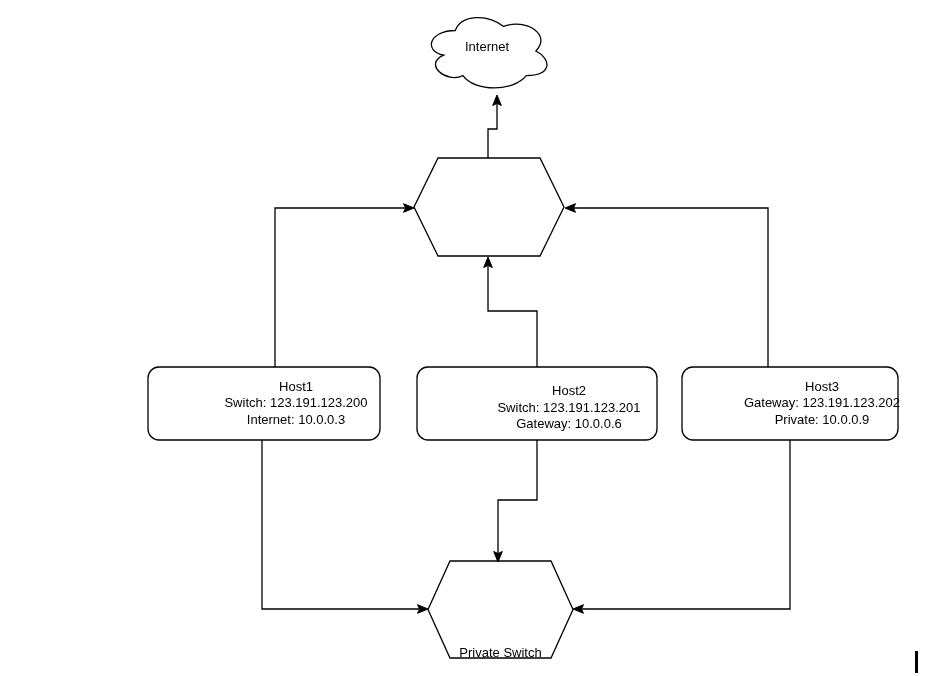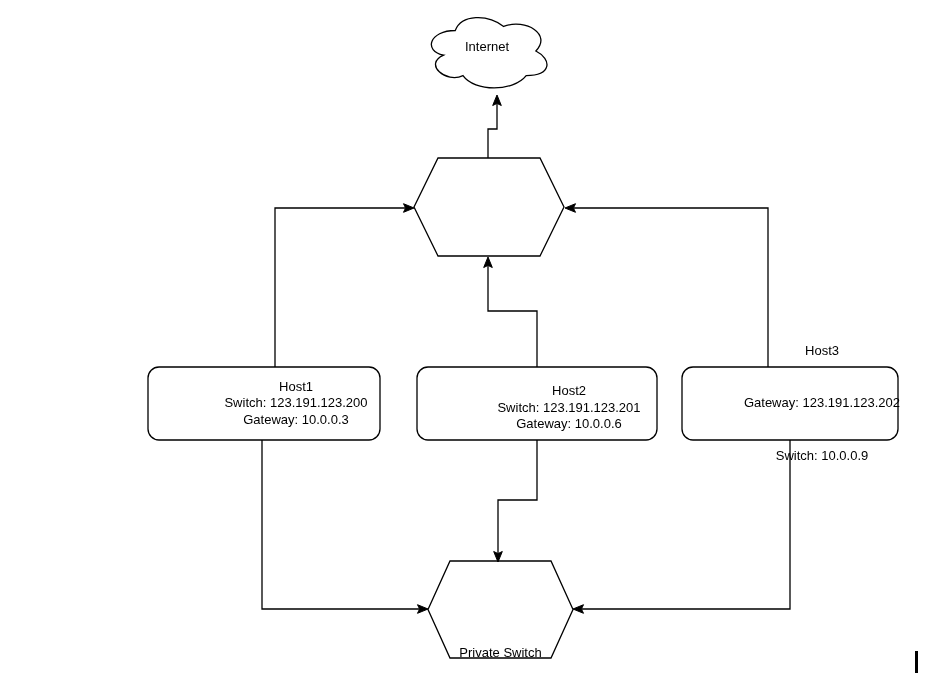--- a/index.html
+++ b/index.html
@@ -94,31 +94,31 @@
       <polygon class="arrow" points="573,609 583.5,604.7 581.4,609 583.5,613.3"></polygon>
     </g>
   </svg>
 
   <div class="label" style="left:427px; top:34px; width:120px; height:26px;">Internet</div>
 
 
   <div class="label host-label" style="left:148px; top:367px; width:232px; height:73px;">
     <div>Host1</div>
     <div>Switch: 123.191.123.200</div>
-    <div>Gateway: 10.0.0.3</div>
+    <div>Internet: 10.0.0.3</div>
   </div>
 
   <div class="label host-label" style="left:417px; top:361px; width:240px; height:94px;">
     <div>Host2</div>
     <div>Switch: 123.191.123.201</div>
     <div>Gateway: 10.0.0.6</div>
   </div>
 
-  <div class="label host-label" style="left:682px; top:367px; width:216px; height:73px;gap:36px;">
+  <div class="label host-label" style="left:682px; top:367px; width:216px; height:73px;">
     <div>Host3</div>
     <div>Gateway: 123.191.123.202</div>
-    <div>Switch: 10.0.0.9</div>
+    <div>Private: 10.0.0.9</div>
   </div>
 
   <div class="label" style="left:428px; top:562px; width:145px; height:95px;margin-top:44px;">Private Switch</div>
 
   <div class="text-cursor"></div>
 </div>
 
 </body></html>

